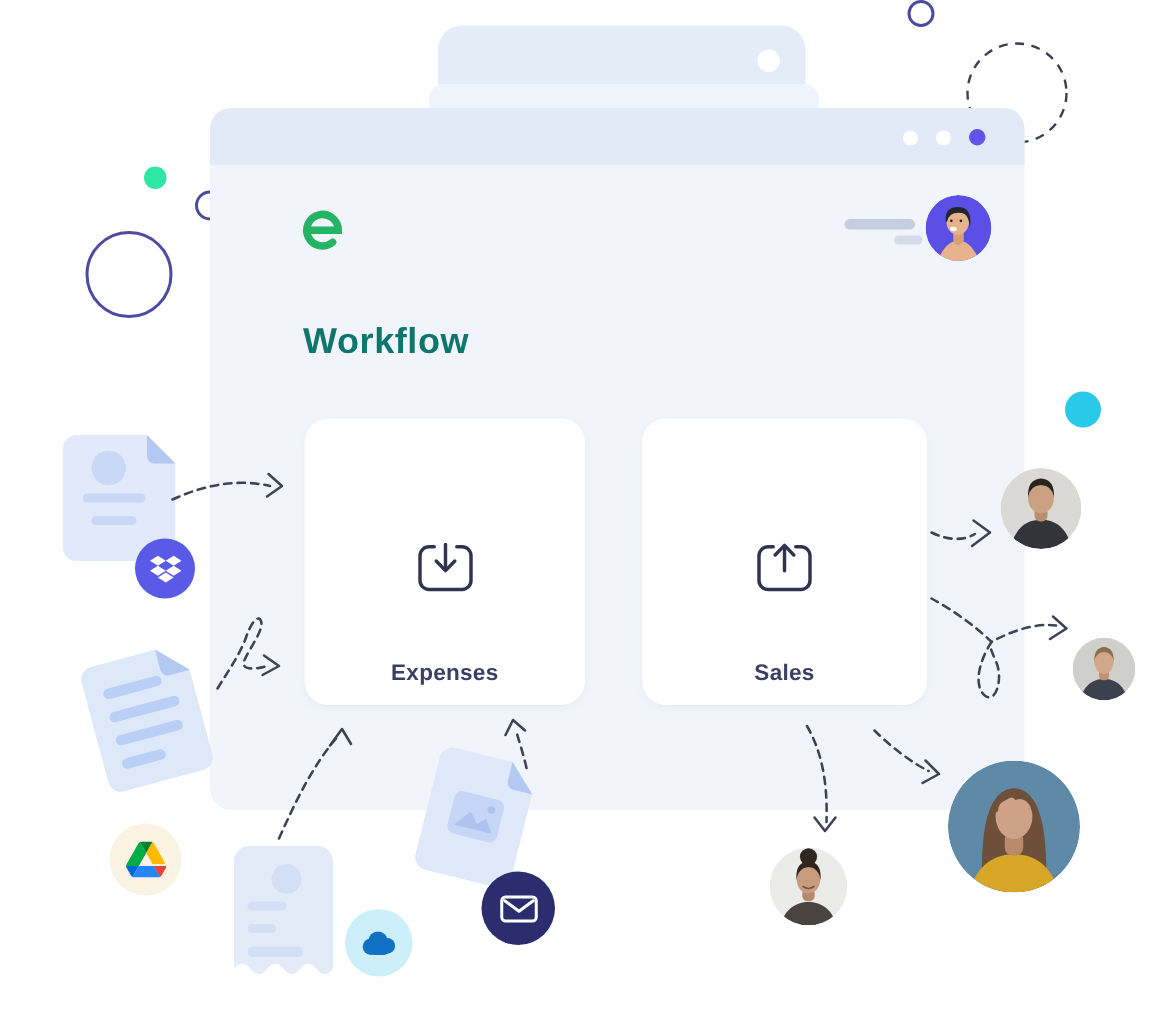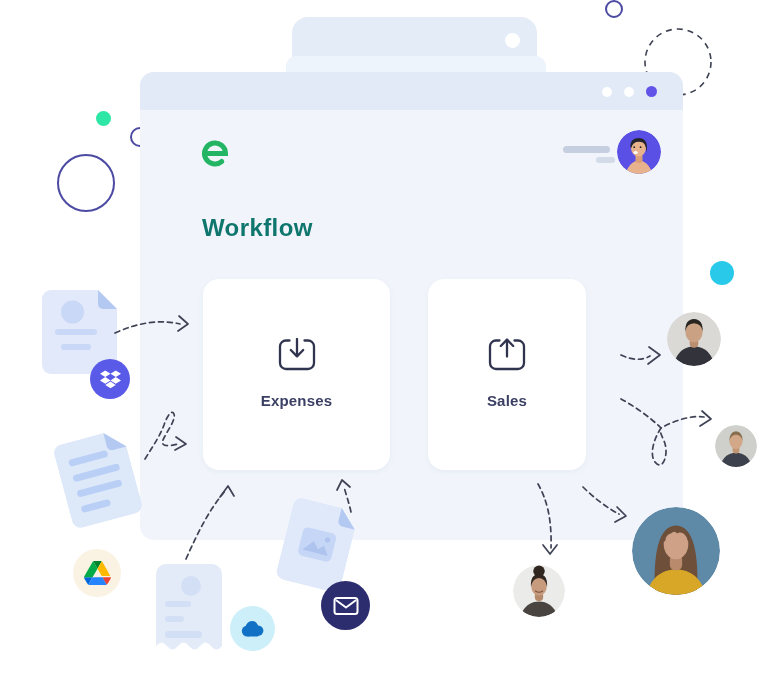--- a/index.html
+++ b/index.html
@@ -18,23 +18,23 @@
   .tdot{width:10px;height:10px;border-radius:50%;background:#fff;}
   .tdot.purple{width:11px;height:11px;background:#6254e8;}
   .logo{position:absolute;left:58px;top:66px;width:34px;height:30px;}
   .pill1{position:absolute;left:423px;top:74px;width:47px;height:7px;border-radius:4px;background:#c5cfe0;}
   .pill2{position:absolute;left:456px;top:85px;width:19px;height:6px;border-radius:3px;background:#d3dbe9;}
   .hdr-avatar{position:absolute;left:477px;top:58px;width:44px;height:44px;border-radius:50%;overflow:hidden;}
   .title{position:absolute;left:62px;top:126px;font-size:24px;font-weight:bold;color:#0f766e;letter-spacing:.4px;}
 
   .card{position:absolute;top:207px;height:191px;background:#fff;border-radius:16px;
         box-shadow:0 2px 6px rgba(48,60,95,.05);display:flex;flex-direction:column;align-items:center;
-        padding-top:59px;box-sizing:border-box;gap:20px;cursor:pointer;}
+        padding-top:83px;box-sizing:border-box;gap:44px;cursor:pointer;}
   .card.c1{left:63px;width:187px;}
-  .card.c2{left:288px;width:158px;}
+  .card.c2{left:288px;width:190px;}
   .card-label{font-size:15px;font-weight:bold;color:#3a3f63;letter-spacing:.2px;}
 
   
   .ring{border:2px solid #4c4aa2;border-radius:50%;background:transparent;}
   .ring-top{left:605px;top:0;width:14px;height:14px;}
   .ring-small{left:130px;top:127px;width:16px;height:16px;z-index:0;}
   .ring-big{left:57px;top:154px;width:54px;height:54px;}
   .dot{border-radius:50%;}
   .mint-dot{left:96px;top:111px;width:15px;height:15px;background:#2ee6a6;}
   .cyan-dot{left:710px;top:261px;width:24px;height:24px;background:#29c9ea;z-index:2;}

